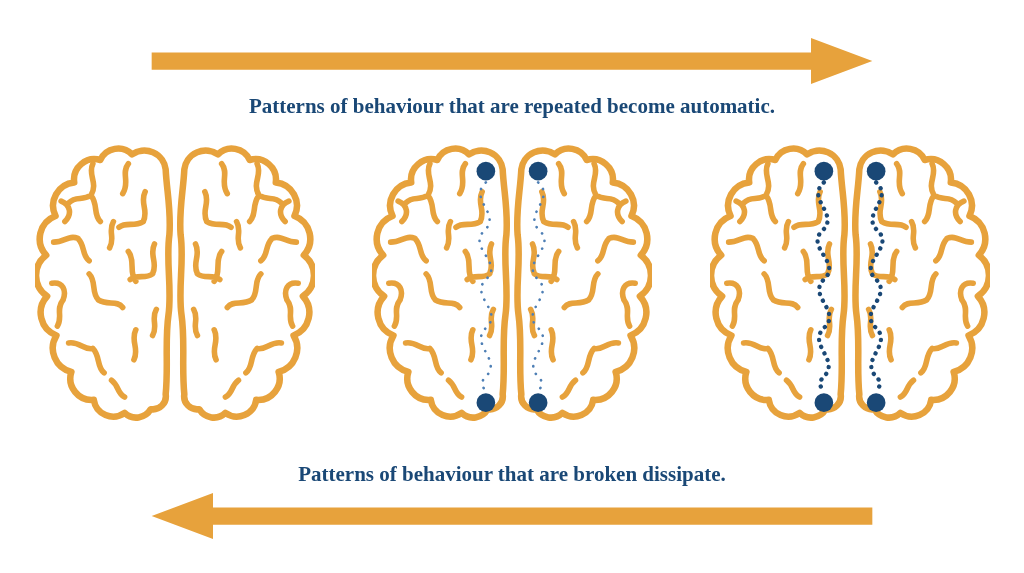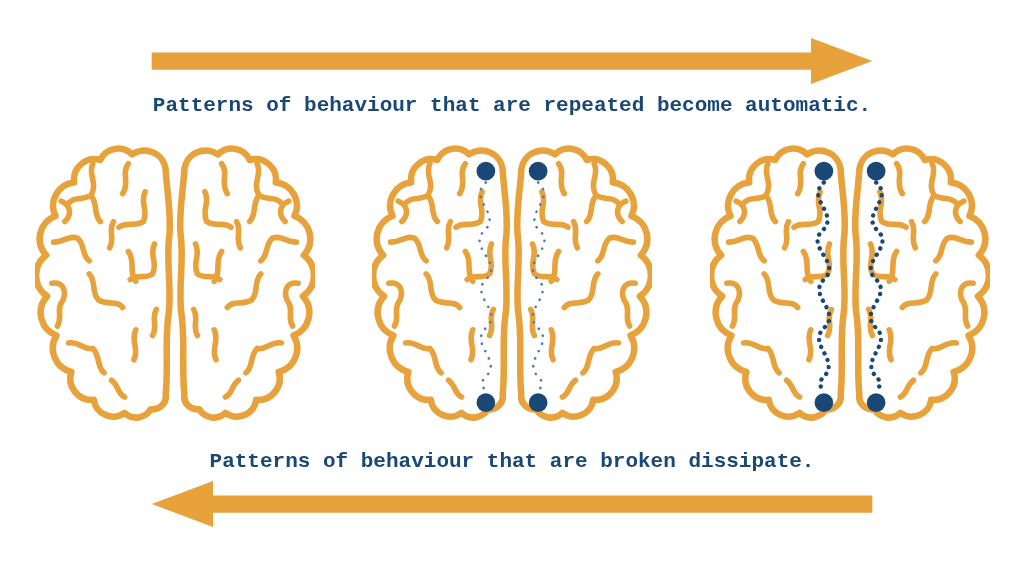--- a/index.html
+++ b/index.html
@@ -5,34 +5,34 @@
   :root{
     --orange:#E7A23C;
     --navy:#1A4876;
     --path-light:#4E7FB5;
     --bg:#FFFFFF;
   }
   html,body{margin:0;padding:0;background:var(--bg);}
   #page{
     width:1024px;height:573px;background:var(--bg);
     overflow:hidden;position:relative;
-    font-family:Liberation Mono, monospace;
+    font-family:Liberation Serif, serif;
   }
   .arrow-svg{display:block;margin:0 auto;}
   .arrow-top{margin-top:38px;}
   .arrow-bottom{margin-top:6px;}
   .arrow-shape{fill:var(--orange);}
   .caption{
     color:var(--navy);
     font-size:21px;font-weight:bold;
     text-align:center;line-height:26px;
     margin:0;
   }
   .caption-top{margin-top:9px;}
-  .caption-bottom{margin-top:9px;}
+  .caption-bottom{margin-top:21px;}
   .brains-row{
     width:955px;margin:13px auto 0;
     display:flex;justify-content:space-between;align-items:flex-start;
   }
   .brain{display:block;}
   .pathway-light{
     stroke:var(--path-light);
     stroke-width:2.8;
     stroke-dasharray:0.2 8.5;
     stroke-linecap:round;

